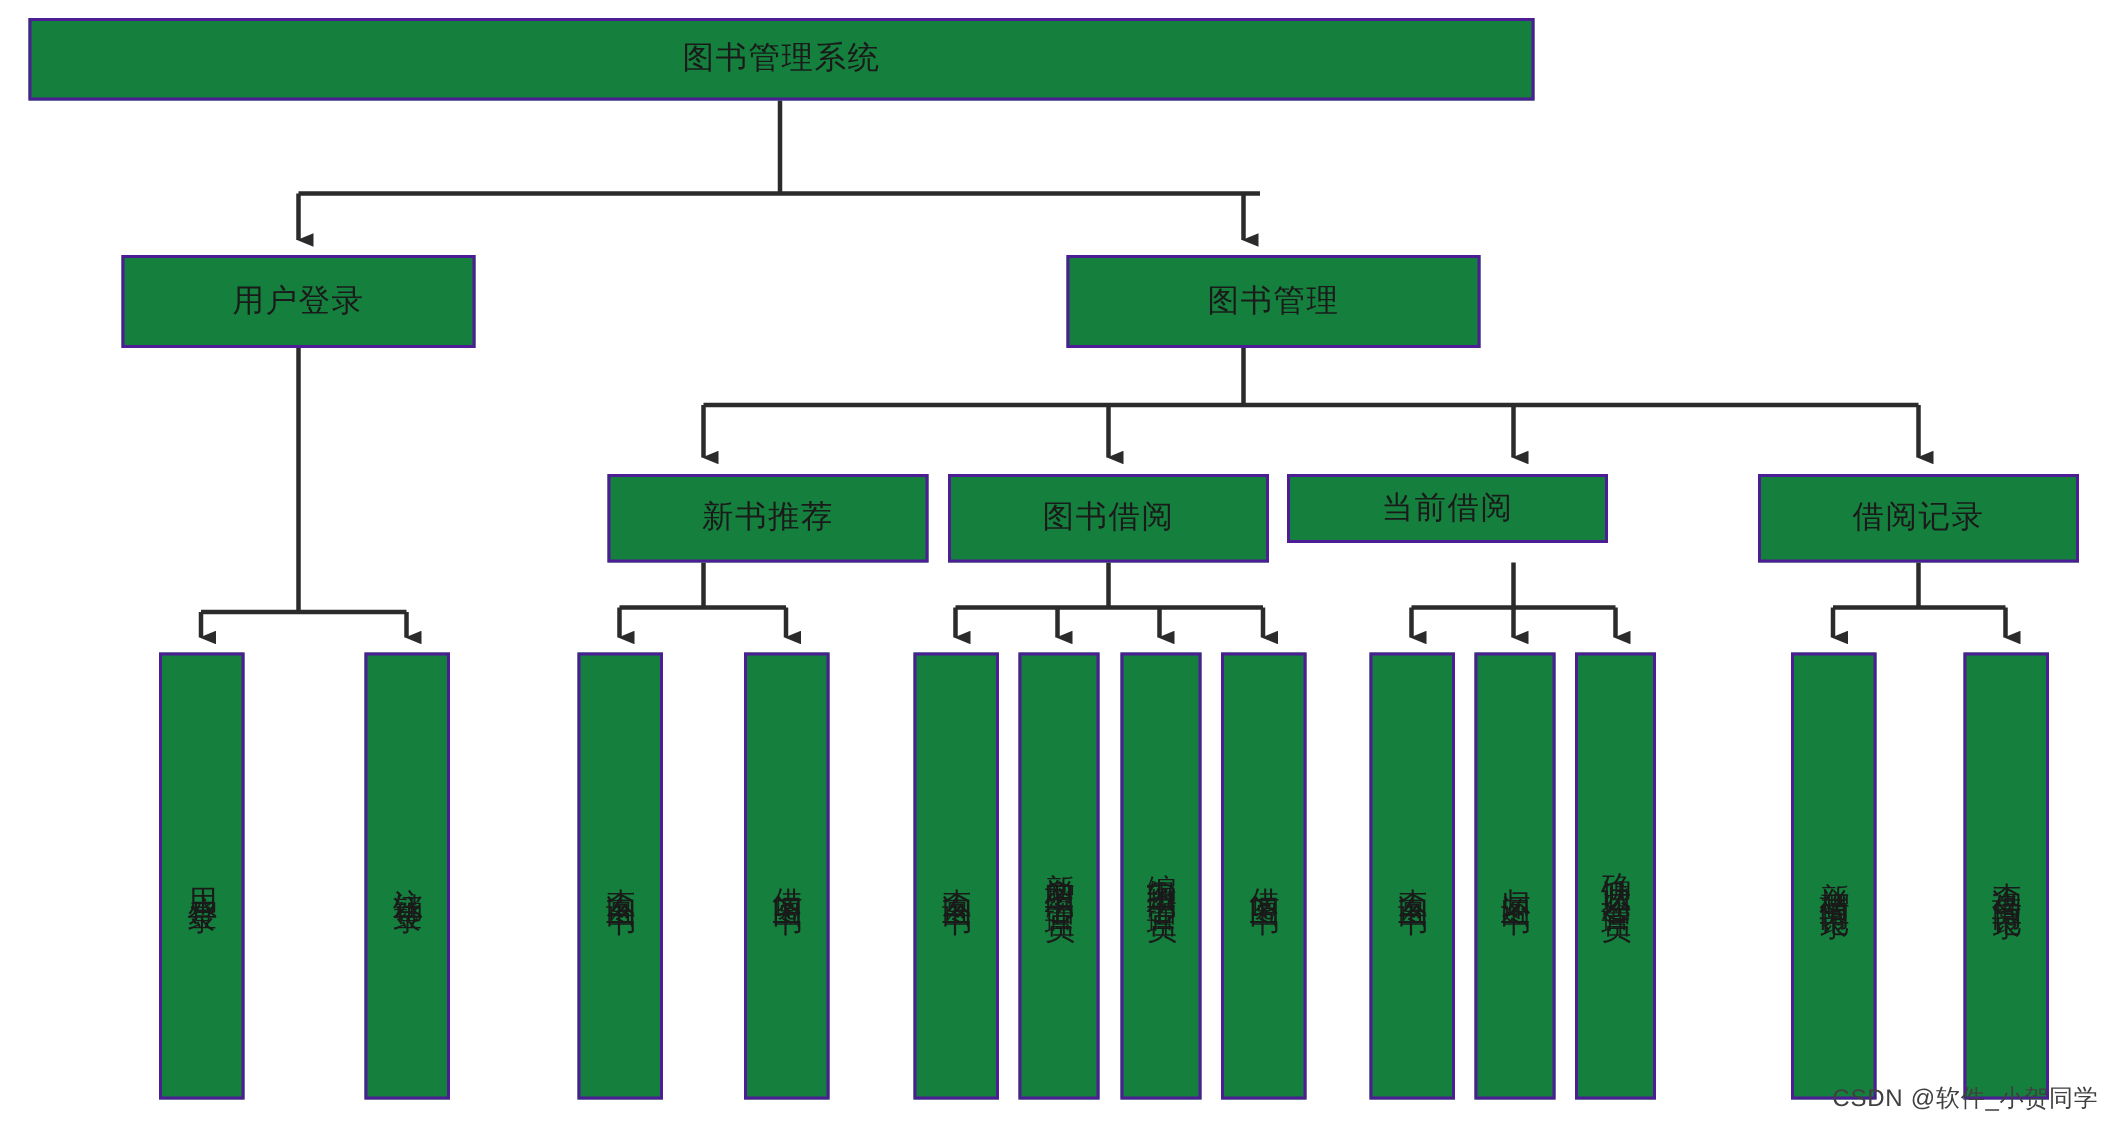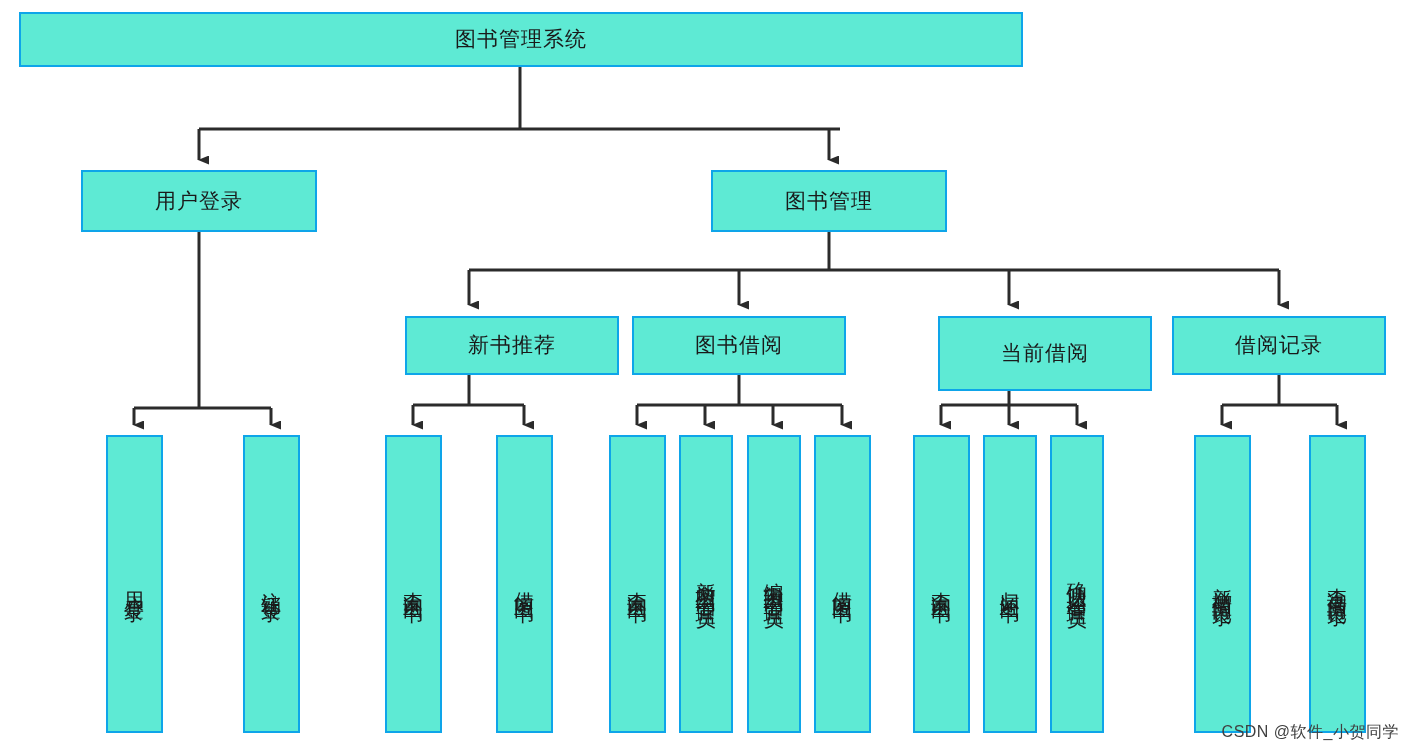--- a/index.html
+++ b/index.html
@@ -22,22 +22,22 @@
     position: absolute;
     left: 0;
     top: 0;
     width: 1405px;
     height: 747px;
     pointer-events: none;
   }
   .node {
     position: absolute;
     box-sizing: border-box;
-    border: 2px solid #0ea5e9;
-    background: #5eead4;
+    border: 2px solid #4c1d95;
+    background: #15803d;
     display: flex;
     align-items: center;
     justify-content: center;
     color: #1a1a1a;
   }
   .node .label {
     display: block;
     text-align: center;
     line-height: 1.05;
   }
@@ -129,31 +129,31 @@
     </g>
   </svg>
 
   <div class="node horiz root" style="left:19px; top:12px; width:1004px; height:55px;">
     <span class="label">图书管理系统</span>
   </div>
 
   <div class="node horiz" style="left:81px; top:170px; width:236px; height:62px;">
     <span class="label">用户登录</span>
   </div>
-  <div class="node horiz" style="left:711px; top:170px; width:236px; height:62px;">
+  <div class="node horiz" style="left:711px; top:170px; width:276px; height:62px;">
     <span class="label">图书管理</span>
   </div>
 
   <div class="node horiz" style="left:362px; top:316px; width:214px; height:59px;margin-left:43px;">
     <span class="label">新书推荐</span>
   </div>
   <div class="node horiz" style="left:632px; top:316px; width:214px; height:59px;align-items:center;">
     <span class="label">图书借阅</span>
   </div>
-  <div class="node horiz" style="left:938px; top:316px; width:214px; height:75px;">
+  <div class="node horiz" style="left:858px; top:316px; width:214px; height:46px;">
     <span class="label">当前借阅</span>
   </div>
   <div class="node horiz" style="left:1172px; top:316px; width:214px; height:59px;">
     <span class="label">借阅记录</span>
   </div>
 
   <div class="node vert" style="left:106px; top:435px; width:57px; height:298px;">
     <span class="label">用户登录</span>
   </div>
   <div class="node vert" style="left:243px; top:435px; width:57px; height:298px;">

